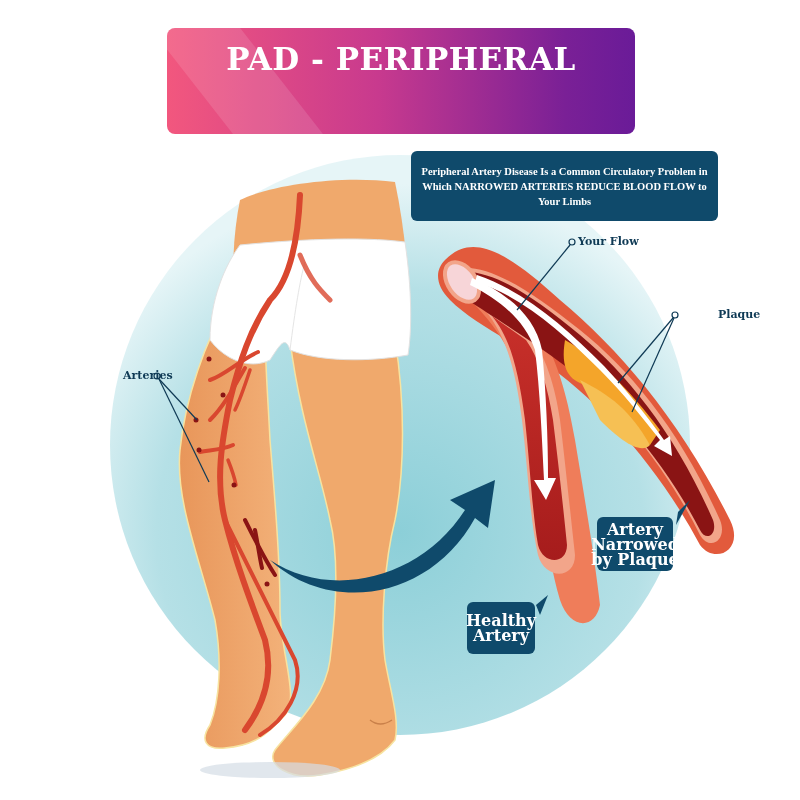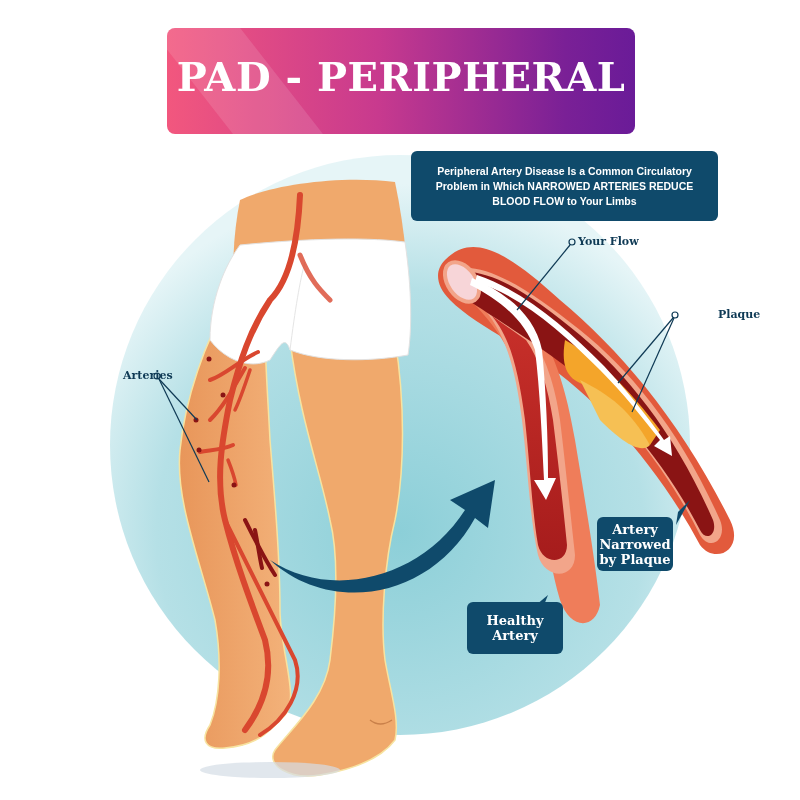--- a/index.html
+++ b/index.html
@@ -11,33 +11,33 @@
     border-radius:8px;
     background:linear-gradient(90deg,#f2577e 0%,#c83a8e 45%,#7a2096 85%,#6a1b98 100%);
     overflow:hidden;
   }
   .title-banner .shine {
     position:absolute; left:30px; top:-20px; width:90px; height:160px;
     background:rgba(255,255,255,0.12); transform:skewX(38deg);
   }
   .title-banner .line {
     position:absolute; left:0; width:100%; text-align:center; color:#fff;
-    font-family:"DejaVu Serif", serif; font-weight:bold; font-size:40px; letter-spacing:0.5px;margin-top:12px;
+    font-family:"DejaVu Serif", serif; font-weight:bold; font-size:31px; letter-spacing:0.5px;
   }
   .title-banner .l1 { top:13px; }
   .title-banner .l2 { top:57px; }
   .info-box {
     position:absolute; left:411px; top:151px; width:307px; height:70px;
     background:#0f4a6b; border-radius:6px; color:#fff;
-    font-family:Liberation Sans, sans-serif; font-weight:bold; font-size:10.5px; line-height:15px;
+    font-family:Liberation Serif, serif; font-weight:bold; font-size:10.5px; line-height:15px;
     text-align:center; display:flex; align-items:center; justify-content:center; padding:0 8px; box-sizing:border-box;
   }
   .callout {
     position:absolute; background:#0f4a6b; border-radius:6px; color:#fff;
-    font-family:"DejaVu Serif", serif; font-weight:bold; font-size:13px; line-height:15px;
+    font-family:"DejaVu Serif", serif; font-weight:bold; font-size:16px; line-height:15px;
     text-align:center; display:flex; align-items:center; justify-content:center; box-sizing:border-box;
   }
   .label {
     position:absolute; color:#0f3a55; font-family:"DejaVu Serif", serif; font-weight:bold; font-size:11px;
   }
 </style>
 </head>
 <body>
 
 <div class="stage">
@@ -146,17 +146,17 @@
     <span>Peripheral Artery Disease Is a Common Circulatory Problem in Which NARROWED ARTERIES REDUCE BLOOD FLOW to Your Limbs</span>
   </div>
 
   <div class="label" style="left:103px; top:369px;margin-left:20px;">Arteries</div>
   <div class="label" style="left:578px; top:235px;">Your Flow</div>
   <div class="label" style="left:681px; top:308px;margin-left:37px;">Plaque</div>
 
   <div class="callout" style="left:597px; top:517px; width:76px; height:54px; padding:0 4px;">
     <span>Artery Narrowed by Plaque</span>
   </div>
-  <div class="callout" style="left:467px; top:602px; width:96px; height:52px; padding:0 6px;">
+  <div class="callout" style="left:467px; top:602px; width:68px; height:52px; padding:0 6px;">
     <span>Healthy Artery</span>
   </div>
 
 </div>
 
 </body></html>

